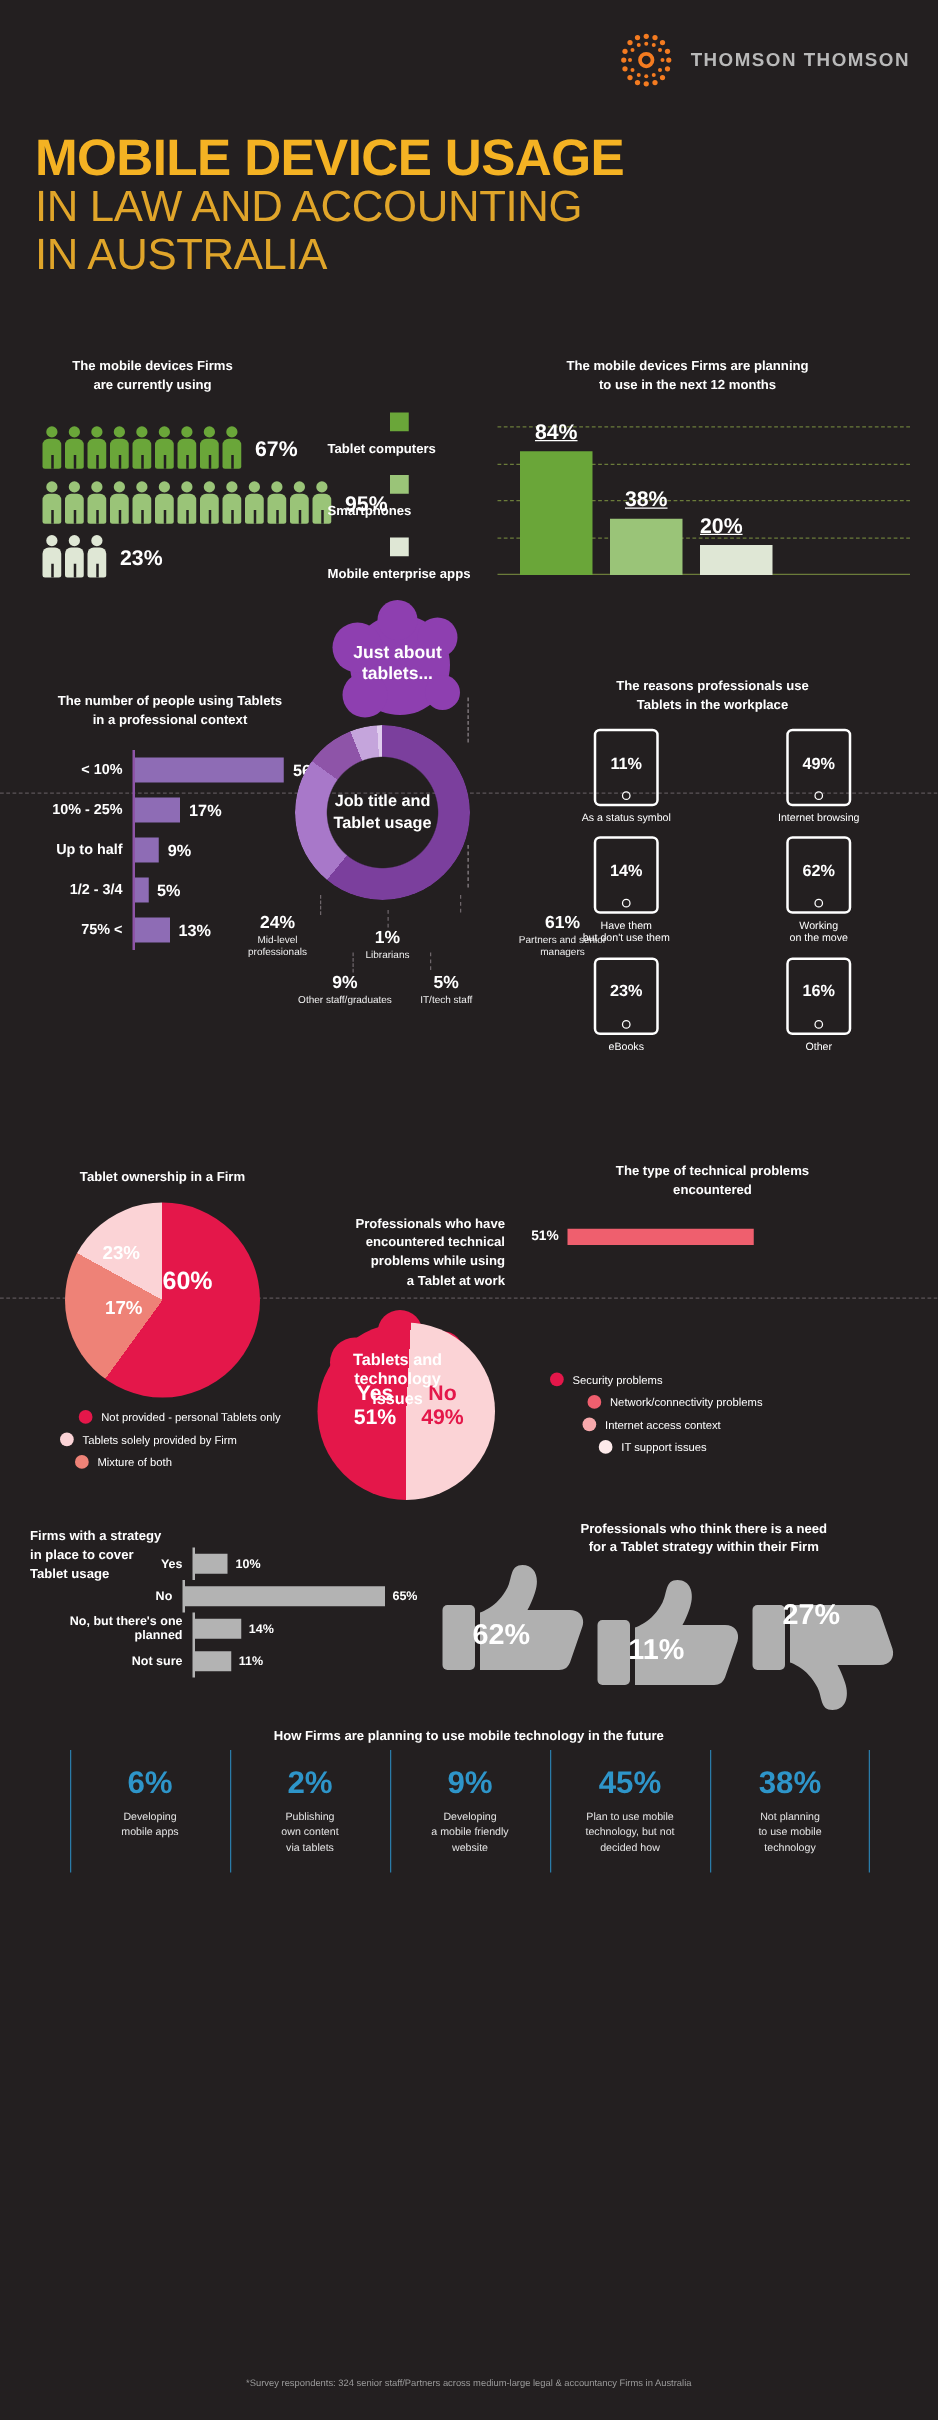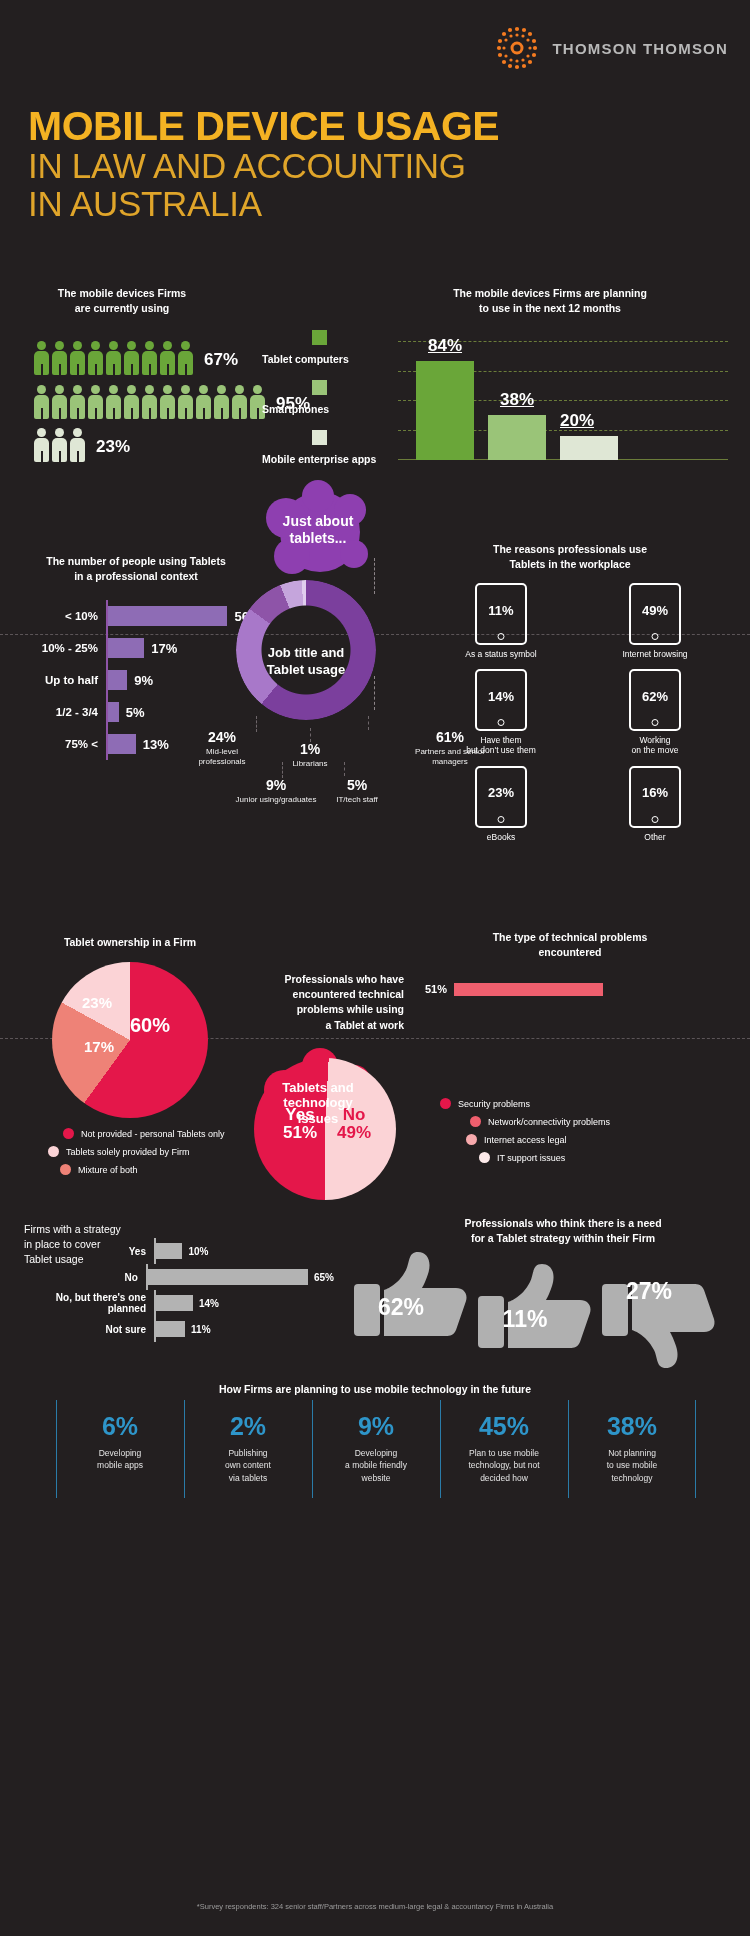--- a/index.html
+++ b/index.html
@@ -55,21 +55,21 @@
   
   .s3-title { position:absolute; left:26px; top:554px; width:220px; }
   .hbars { position:absolute; left:24px; top:600px; width:250px; }
   .hb-row { display:flex; align-items:center; height:32px; }
   .hb-lab { width:82px; text-align:right; font-size:11.5px; font-weight:bold; padding-right:8px; }
   .hb-axis { width:2px; background:#8e54a8; align-self:stretch; }
   .hb-bar { height:20px; background:#8e6cb5; }
   .hb-val { font-size:13px; font-weight:bold; margin-left:7px; }
 
   .donut-wrap { position:absolute; left:236px; top:580px; width:140px; height:140px; }
-  .donut-center { position:absolute; left:0; top:12px; width:140px; height:140px;
+  .donut-center { position:absolute; left:0; top:0; width:140px; height:140px;
       display:flex; flex-direction:column; align-items:center; justify-content:center;
       font-size:13px; font-weight:bold; line-height:1.3; text-align:center; }
 
   .jt-lab { position:absolute; text-align:center; }
   .jt-pct { font-size:14px; font-weight:bold; line-height:1.1; }
   .jt-name { font-size:8px; line-height:1.25; margin-top:2px; color:#efefef; }
 
   .s4-title { position:absolute; left:420px; top:542px; width:300px; }
   .tabgrid { position:absolute; left:438px; top:583px; width:280px;
       display:grid; grid-template-columns:repeat(2,1fr); gap:10px 28px; }
@@ -97,21 +97,21 @@
   .hbars2 { position:absolute; left:420px; top:978px; width:300px; }
   .hb2-row { display:flex; align-items:center; height:22px; }
   .hb2-val { width:34px; text-align:right; font-size:11px; font-weight:bold; padding-right:7px; }
   .hb2-bar { height:13px; }
   .legend-t { position:absolute; left:440px; top:1098px; }
   .legend-t .li { display:flex; align-items:center; margin-bottom:7px; font-size:9px; }
   .legend-t .dot { width:11px; height:11px; border-radius:50%; margin-right:7px; flex:none; }
 
   
   .s8-title { position:absolute; left:24px; top:1222px; width:130px;
-      font-size:10.5px; font-weight:normal; line-height:1.45; text-align:left; }
+      font-size:10.5px; font-weight:bold; line-height:1.45; text-align:left; }
   .hbars3 { position:absolute; left:24px; top:1238px; width:310px; }
   .hb3-row { display:flex; align-items:center; height:26px; }
   .hb3-lab { width:130px; text-align:right; font-size:10px; font-weight:bold; padding-right:8px; }
   .hb3-axis { width:2px; background:#b3b3b3; align-self:stretch; }
   .hb3-bar { height:16px; background:#b3b3b3; }
   .hb3-val { font-size:10px; font-weight:bold; margin-left:6px; }
 
   .s9-title { position:absolute; left:398px; top:1216px; width:330px; }
   .thumbs { position:absolute; left:352px; top:1248px; width:380px; height:110px; }
   .thumbpct { position:absolute; font-size:23px; font-weight:bold; color:#fff; z-index:5; }
@@ -404,21 +404,21 @@
       <div class="jt-lab" style="left: 278px; top: 742px; width: 64px;">
         <div class="jt-pct">1%</div>
         <div class="jt-name">Librarians</div>
       </div>
       <div class="jt-lab" style="left: 398px; top: 730px; width: 104px;">
         <div class="jt-pct">61%</div>
         <div class="jt-name">Partners and senior<br>managers</div>
       </div>
       <div class="jt-lab" style="left: 224px; top: 778px; width: 104px;">
         <div class="jt-pct">9%</div>
-        <div class="jt-name">Junior using/graduates</div>
+        <div class="jt-name">Other staff/graduates</div>
       </div>
       <div class="jt-lab" style="left: 320px; top: 778px; width: 74px;">
         <div class="jt-pct">5%</div>
         <div class="jt-name">IT/tech staff</div>
       </div>
       <div style="position: absolute; left: 256px; top: 716px; height: 16px; border-left: 1px dashed rgb(110, 102, 106);"></div>
       <div style="position: absolute; left: 310px; top: 728px; height: 14px; border-left: 1px dashed rgb(110, 102, 106);"></div>
       <div style="position: absolute; left: 368px; top: 716px; height: 14px; border-left: 1px dashed rgb(110, 102, 106);"></div>
       <div style="position: absolute; left: 282px; top: 762px; height: 16px; border-left: 1px dashed rgb(110, 102, 106);"></div>
       <div style="position: absolute; left: 344px; top: 762px; height: 14px; border-left: 1px dashed rgb(110, 102, 106);"></div>
@@ -524,21 +524,21 @@
       <div class="li" style="margin-left: 0px;">
         <span class="dot" style="background:#e4174a"></span>
         <span>Security problems</span>
       </div>
       <div class="li" style="margin-left: 30px;">
         <span class="dot" style="background:#ef5f6e"></span>
         <span>Network/connectivity problems</span>
       </div>
       <div class="li" style="margin-left: 26px;">
         <span class="dot" style="background:#f7a9ac"></span>
-        <span>Internet access legal</span>
+        <span>Internet access context</span>
       </div>
       <div class="li" style="margin-left: 39px;">
         <span class="dot" style="background:#fdeaea"></span>
         <span>IT support issues</span>
       </div>
     </div>
 
   <div class="s8-title" id="t8">Firms with a strategy<br>in place to cover<br>Tablet usage</div>
   <div class="hbars3" id="hb3">
       <div class="hb3-row">

